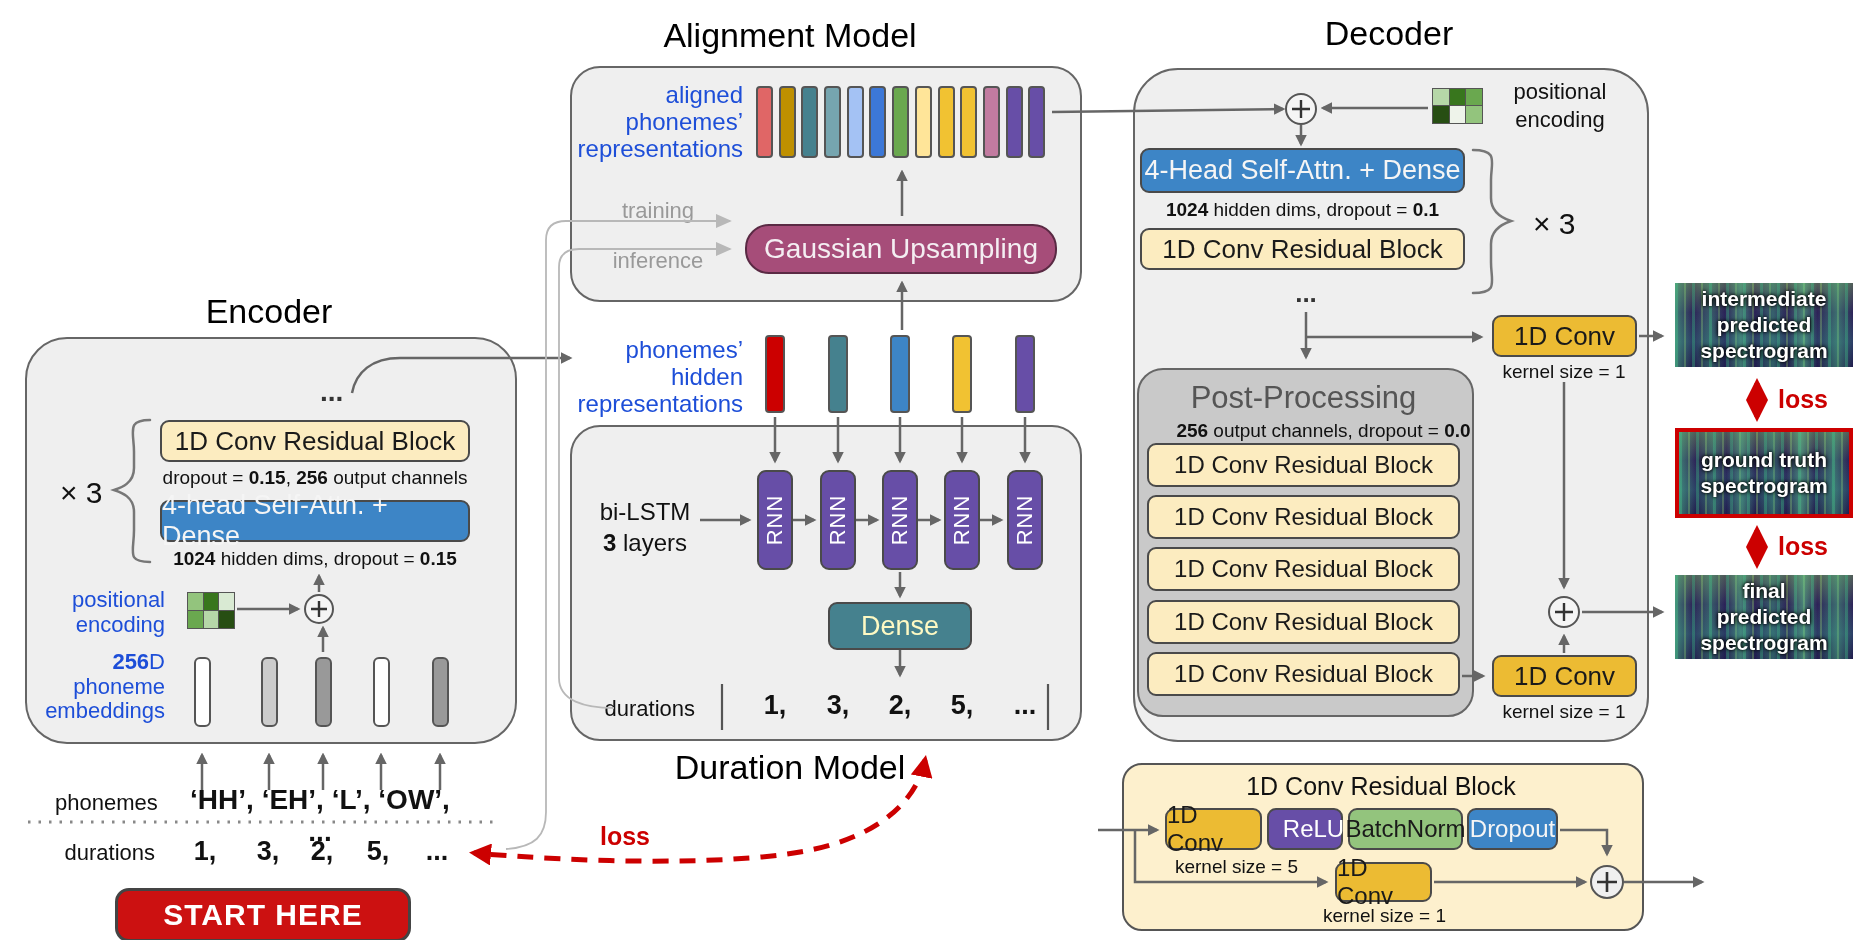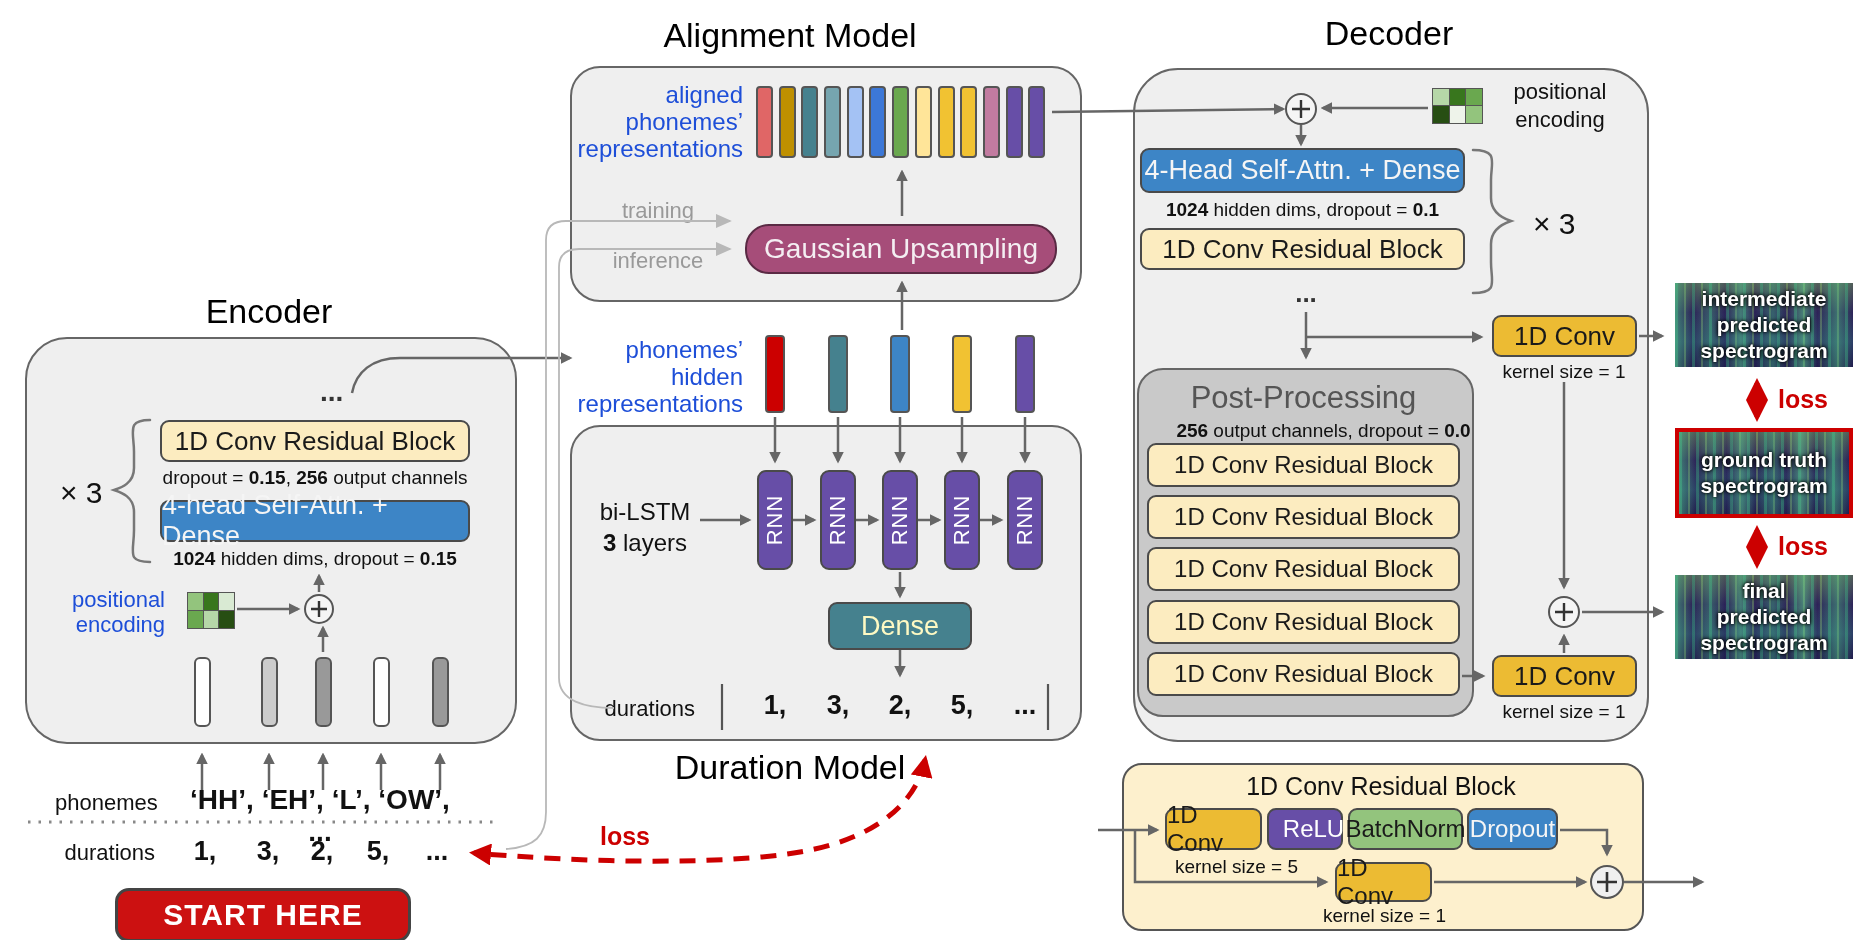--- a/index.html
+++ b/index.html
@@ -70,20 +70,25 @@
   </div>
   <div id="enc-grid" style="position: absolute; left: 187px; top: 592px;">
       <div class="gridcell" style="left: 0px; top: 0px; width: 17px; height: 19px; background: rgb(147, 196, 125);"></div>
       <div class="gridcell" style="left: 15.5px; top: 0px; width: 17px; height: 19px; background: rgb(56, 118, 29);"></div>
       <div class="gridcell" style="left: 31px; top: 0px; width: 17px; height: 19px; background: rgb(217, 234, 211);"></div>
       <div class="gridcell" style="left: 0px; top: 17.5px; width: 17px; height: 19px; background: rgb(106, 168, 79);"></div>
       <div class="gridcell" style="left: 15.5px; top: 17.5px; width: 17px; height: 19px; background: rgb(182, 215, 168);"></div>
       <div class="gridcell" style="left: 31px; top: 17.5px; width: 17px; height: 19px; background: rgb(39, 78, 19);"></div>
     </div>
 
+  <div class="sidelabel" style="left:30px;top:650px;width:135px;font-size:22px;">
+    <div><span></span><span style="font-weight: bold;">256</span><span>D</span></div>
+    <div>phoneme</div>
+    <div>embeddings</div>
+  </div>
   <div id="embed-bars"></div>
 
   <div class="smalllabel" style="left:55px;top:790px;width:100px;text-align:right;">phonemes</div>
   <div class="abs bold" style="left:175px;top:784px;width:290px;font-size:28px;text-align:center;">‘HH’, ‘EH’, ‘L’, ‘OW’, ...</div>
   <div class="smalllabel" style="left:55px;top:840px;width:100px;text-align:right;">durations</div>
   <div id="enc-durations"></div>
 
   <div id="start-btn">START HERE</div>
 
   <div class="sidelabel" style="left:575px;top:82px;width:168px;">

